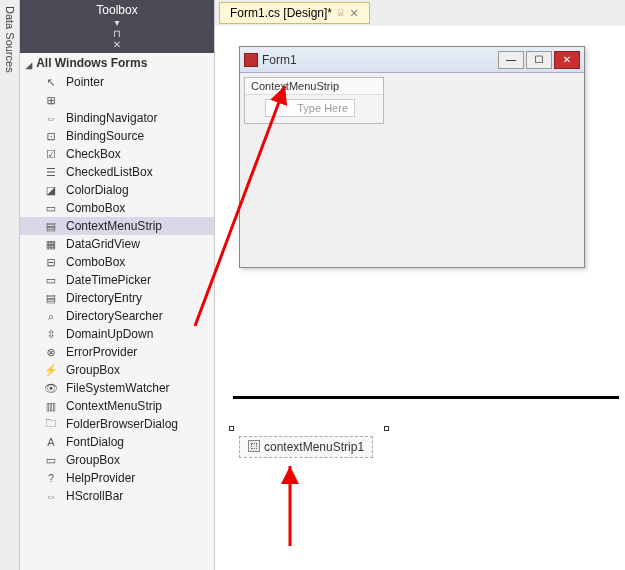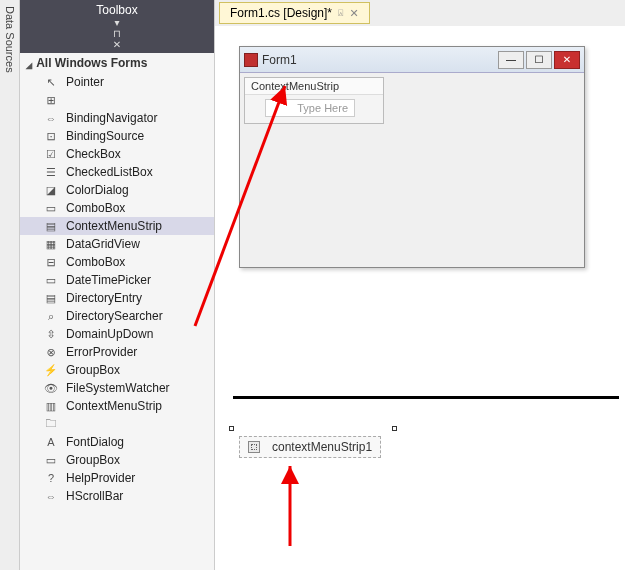--- a/index.html
+++ b/index.html
@@ -44,21 +44,21 @@
 .cms-strip { position: absolute; left: 4px; top: 30px; width: 140px; border: 1px solid #bbb; background: #f4f4f4; }
 .cms-title { padding: 2px 6px; font-size: 11px; color: #333; border-bottom: 1px solid #ddd; background:#fafafa; }
 .cms-input { margin: 4px 6px 6px 20px; }
 .cms-input .box { border: 1px solid #ccc; padding: 2px 6px; color: #999; font-size: 11px; width: 90px; text-align:right; background:#fff; }
 
 
 .sep { position: absolute; left: 18px; right: 6px; top: 370px; height: 3px; background: #000; }
 
 
 .tray { position: absolute; left: 24px; top: 410px; }
-.tray-item { display: inline-flex; align-items: center; gap: 12px; border: 1px dashed #aaa; padding: 3px 8px; font-size: 12px; color: #333; background:#f8f8f8;}
+.tray-item { display: inline-flex; align-items: flex-start; gap: 4px; border: 1px dashed #aaa; padding: 3px 8px; font-size: 12px; color: #333; background:#f8f8f8;}
 .tray-dot { position:absolute; width:5px;height:5px;background:#fff;border:1px solid #333; }
 .tray-icon { display:inline-block; width:12px;height:12px; border:1px solid #888; background:#eaeaea; position:relative;}
 .tray-icon::after{content:"";position:absolute;left:2px;top:2px;right:2px;bottom:2px;border:1px dotted #666;}
 
 
 .arrow { position: absolute; pointer-events: none; }
 
 </style>
 </head>
 <body>
@@ -150,20 +150,21 @@
         <div class="tb-item">
           <span class="tb-icon">👁</span>
           <span class="tb-label">FileSystemWatcher</span>
         </div>
         <div class="tb-item">
           <span class="tb-icon">▥</span>
           <span class="tb-label">ContextMenuStrip</span>
         </div>
         <div class="tb-item">
           <span class="tb-icon">🗀</span>
+          <span class="tb-label">FolderBrowserDialog</span>
         </div>
         <div class="tb-item">
           <span class="tb-icon">A</span>
           <span class="tb-label">FontDialog</span>
         </div>
         <div class="tb-item">
           <span class="tb-icon">▭</span>
           <span class="tb-label">GroupBox</span>
         </div>
         <div class="tb-item">

